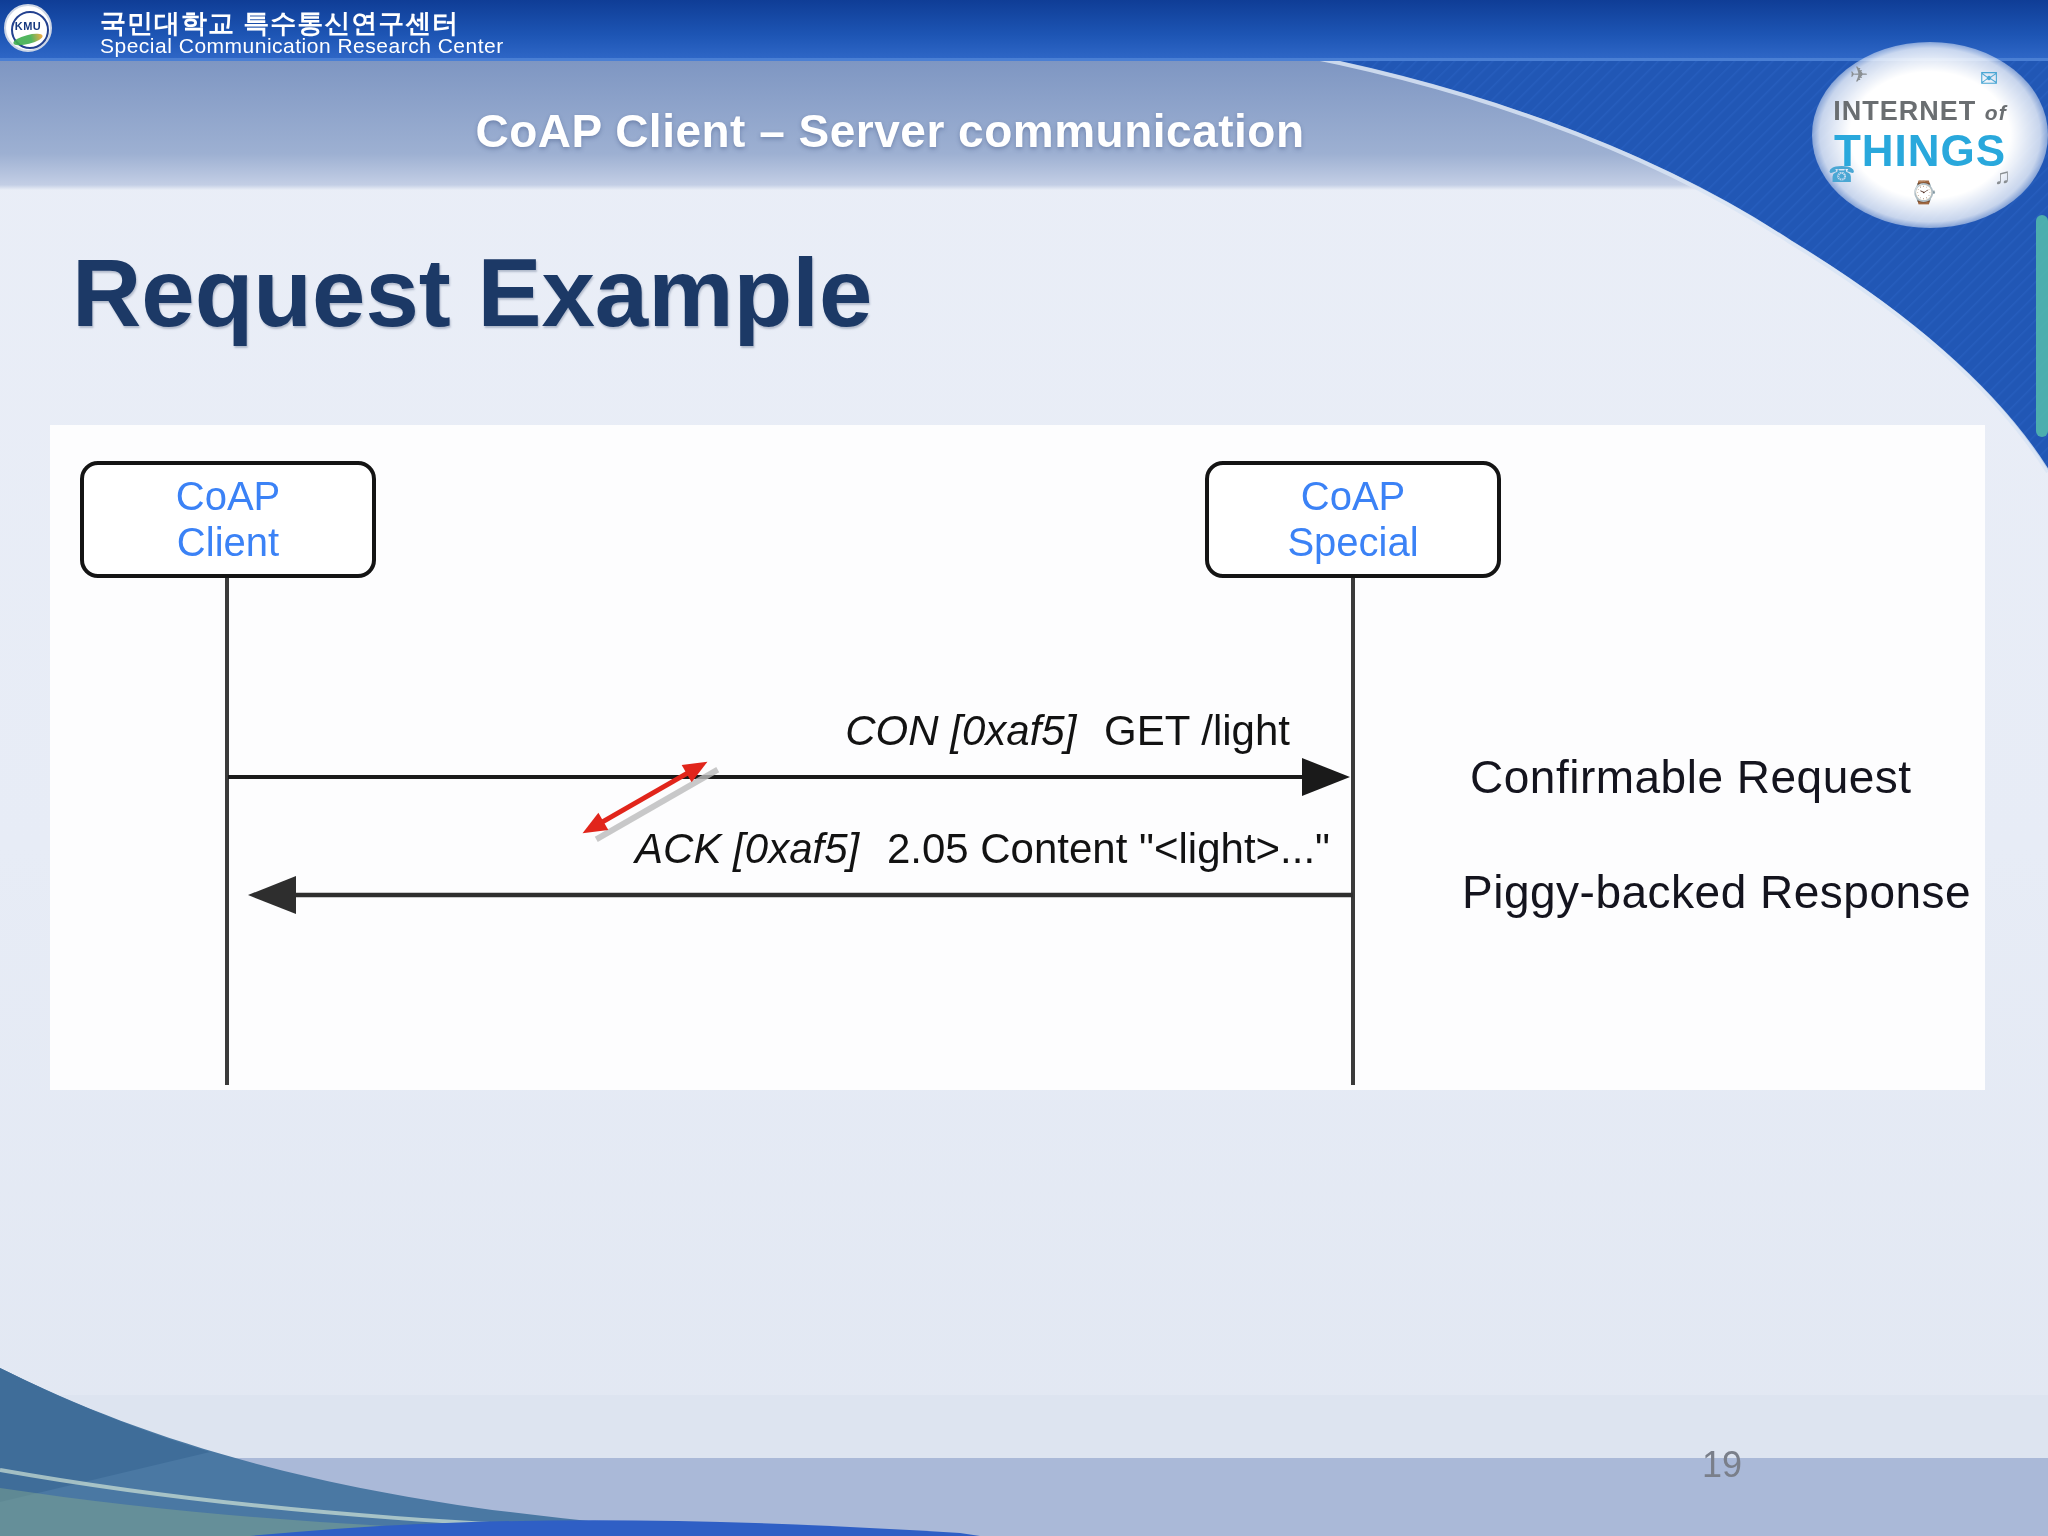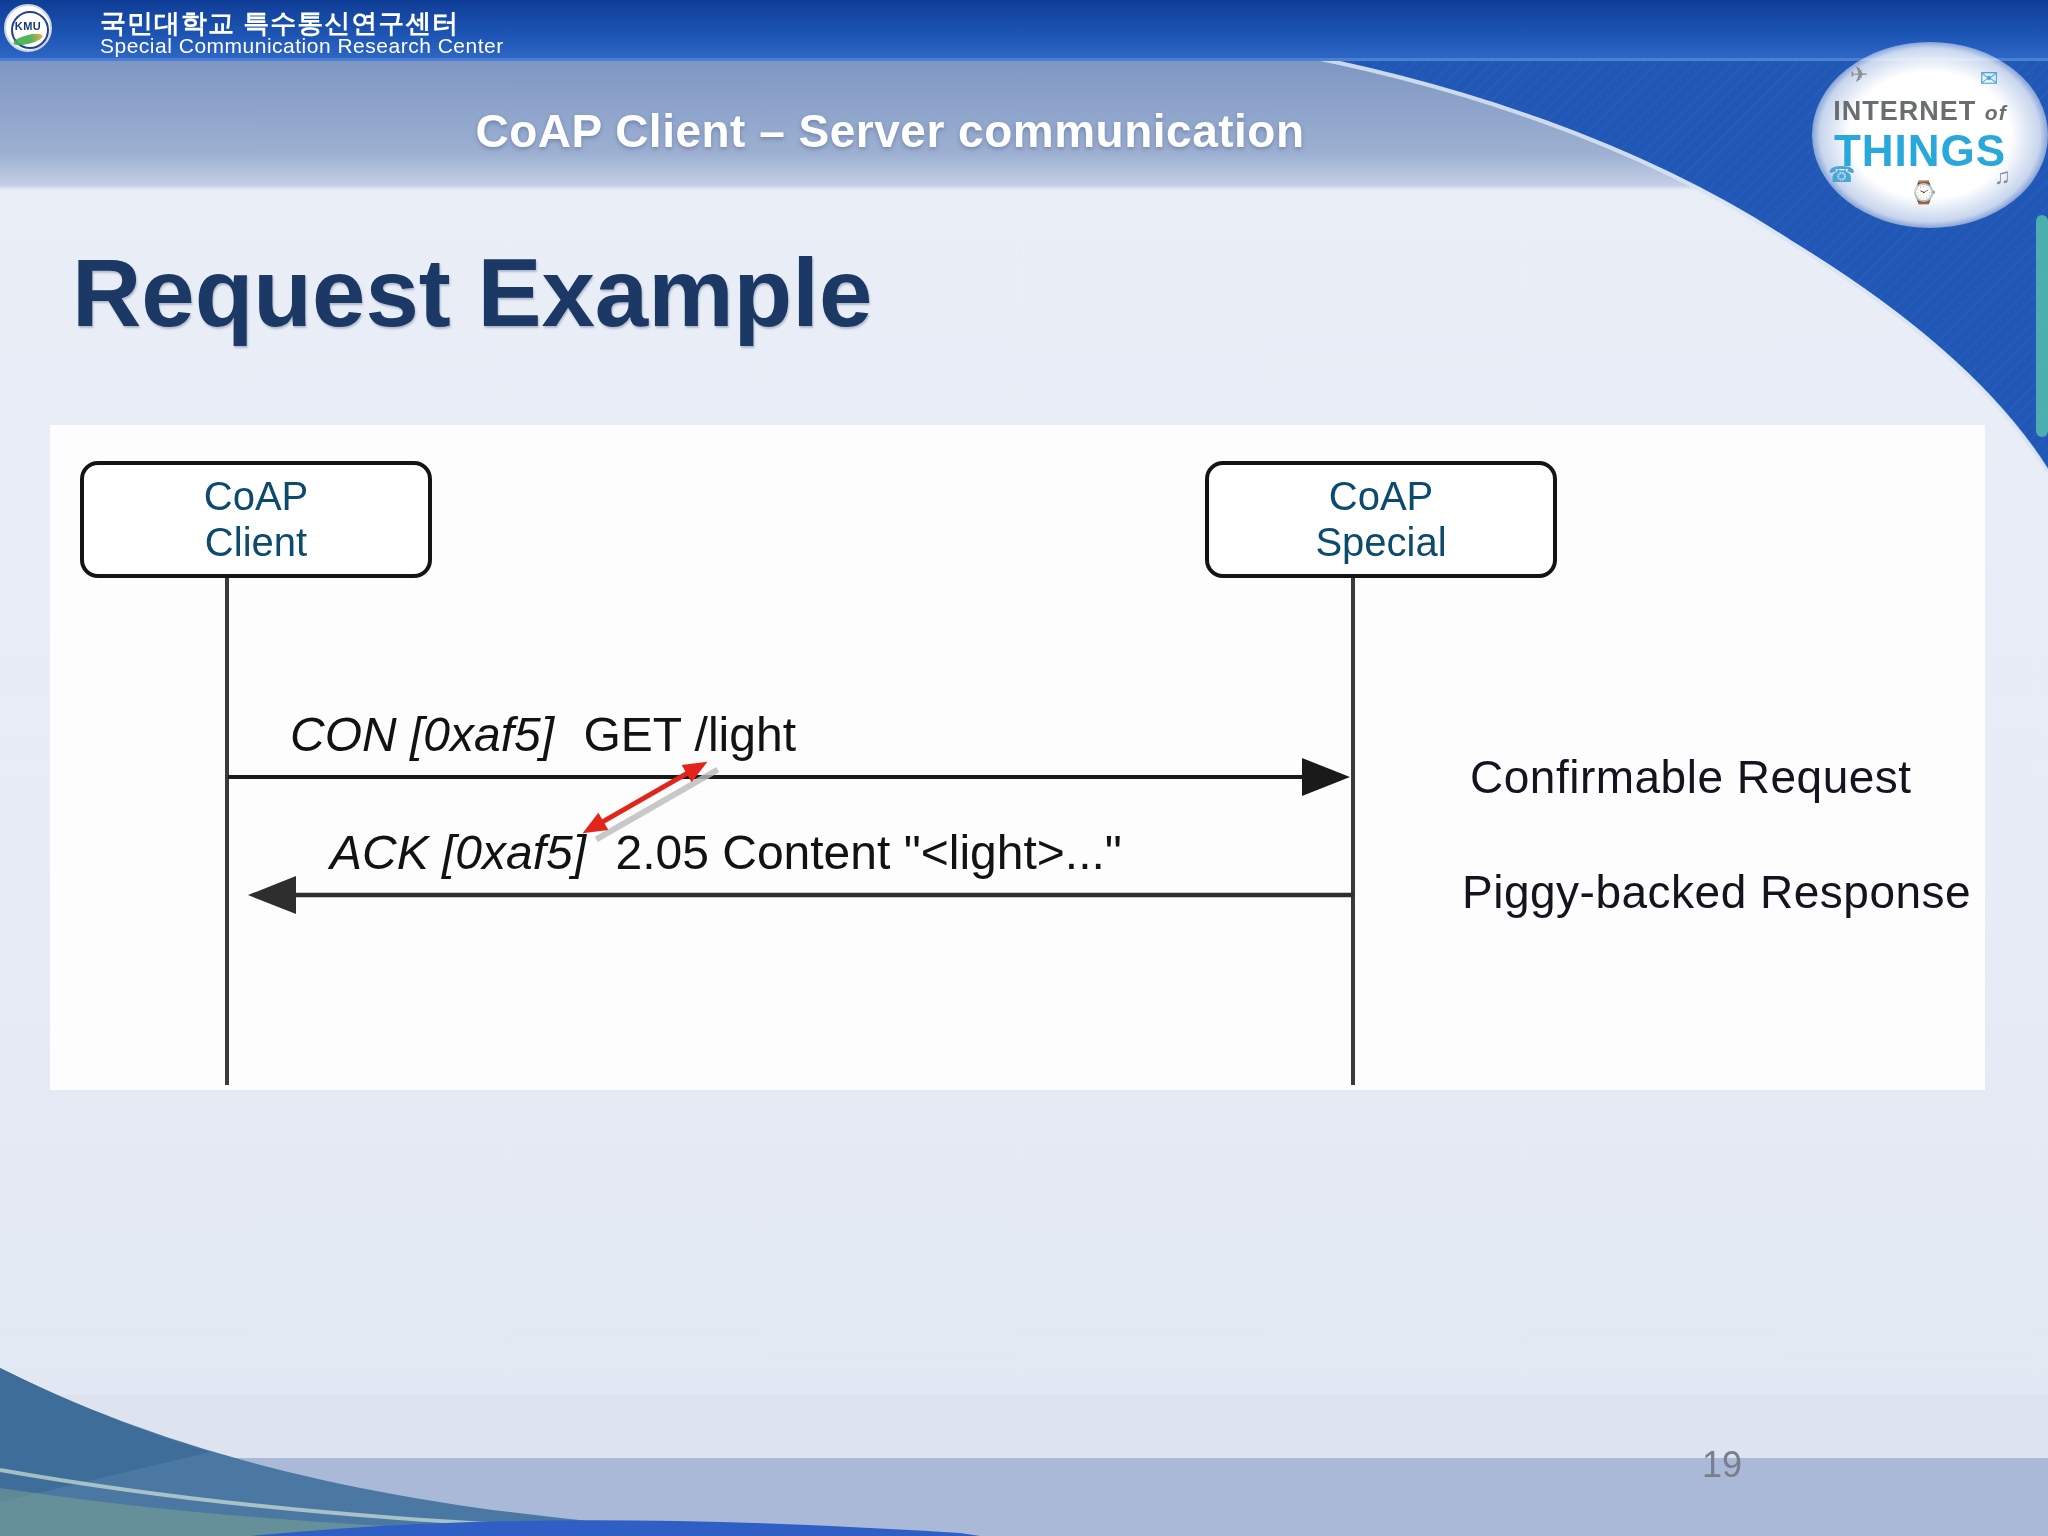--- a/index.html
+++ b/index.html
@@ -70,33 +70,33 @@
     position:absolute;left:72px;top:238px;z-index:2;
     color:#1c3966;font-size:96px;font-weight:bold;letter-spacing:0px;
     text-shadow:1px 2px 2px rgba(110,125,150,0.45);
   }
   
   .diagram-panel{
     position:absolute;left:50px;top:425px;width:1935px;height:665px;z-index:2;
     background:#fdfdfe;
   }
   .actor-box{
-    position:absolute;width:352px;height:117px;box-sizing:border-box;
+    position:absolute;width:296px;height:117px;box-sizing:border-box;
     border:4px solid #141414;border-radius:18px;background:#ffffff;
     display:flex;flex-direction:column;align-items:center;justify-content:center;
-    color:#0c4a6e;font-size:40px;line-height:1.13;
+    color:#3b82f6;font-size:40px;line-height:1.13;
   }
   .client-box{left:30px;top:36px;}
   .server-box{left:1155px;top:36px;}
   .lifeline{position:absolute;top:153px;width:4px;height:507px;background:#3a3a3a;}
   .client-lifeline{left:175px;}
   .server-lifeline{left:1301px;}
   .diagram-svg{position:absolute;left:0;top:0;pointer-events:none;}
   .msg-label{
-    position:absolute;width:1000px;text-align:left;color:#121212;font-size:48px;
+    position:absolute;width:1000px;text-align:right;color:#121212;font-size:42px;
     white-space:nowrap;
   }
   .msg-prefix{font-style:italic;}
   .msg-rest{margin-left:16px;}
   .request-label{left:240px;top:282px;}
   .response-label{left:280px;top:400px;}
   .side-note{
     position:absolute;color:#14141e;font-size:46px;letter-spacing:0.5px;white-space:nowrap;
   }
   .note-1{left:1420px;top:325px;}

